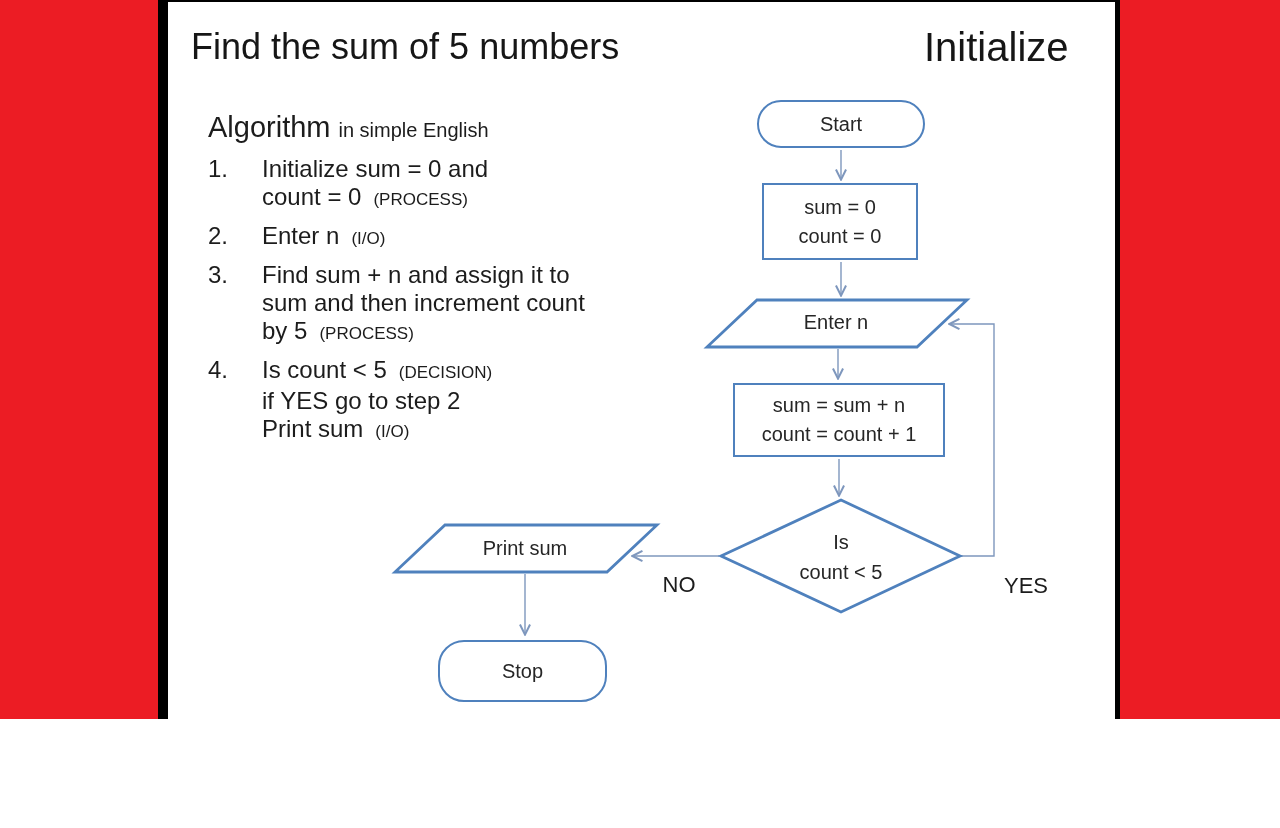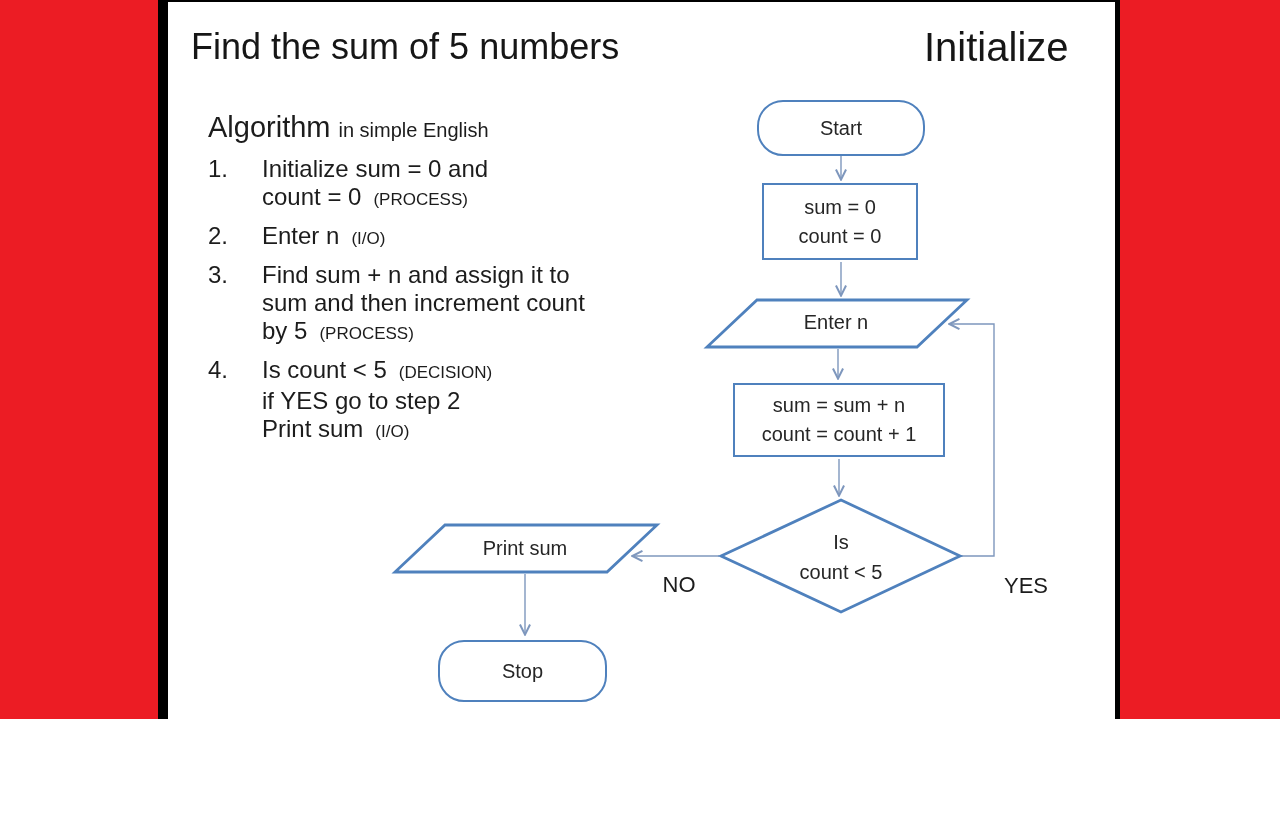--- a/index.html
+++ b/index.html
@@ -36,21 +36,21 @@
   .connector{stroke:var(--connector,#7E97BD);stroke-width:1.4;fill:none;}
   .arrowhead{stroke:var(--connector,#7E97BD);stroke-width:1.6;fill:none;}
   .poly{stroke:var(--shape-border,#4F81BD);stroke-width:2.8;fill:#ffffff;}
 
   
   .shape{position:absolute;box-sizing:border-box;background:#fff;
     border:2px solid var(--shape-border,#4F81BD);
     display:flex;flex-direction:column;align-items:center;justify-content:center;
     font-size:20px;color:#262626;text-align:center;}
   .terminator{border-radius:26px;}
-  #shape-start{left:757px;top:100px;width:168px;height:56px;}
+  #shape-start{left:757px;top:100px;width:168px;height:48px;}
   #shape-init{left:762px;top:183px;width:156px;height:77px;line-height:29px;border-width:2.5px;}
   #shape-acc{left:733px;top:383px;width:212px;height:74px;line-height:29px;border-width:2.5px;}
   #shape-stop{left:438px;top:640px;width:169px;height:62px;}
 
   .overlay-text{position:absolute;text-align:center;font-size:20px;color:#262626;}
   #text-input{left:746px;top:311px;width:180px;}
   #text-output{left:435px;top:537px;width:180px;}
   #text-decision{left:761px;top:527px;width:160px;line-height:30px;}
 
   .branch-label{position:absolute;font-size:22px;color:#1c1c1c;text-align:center;}

